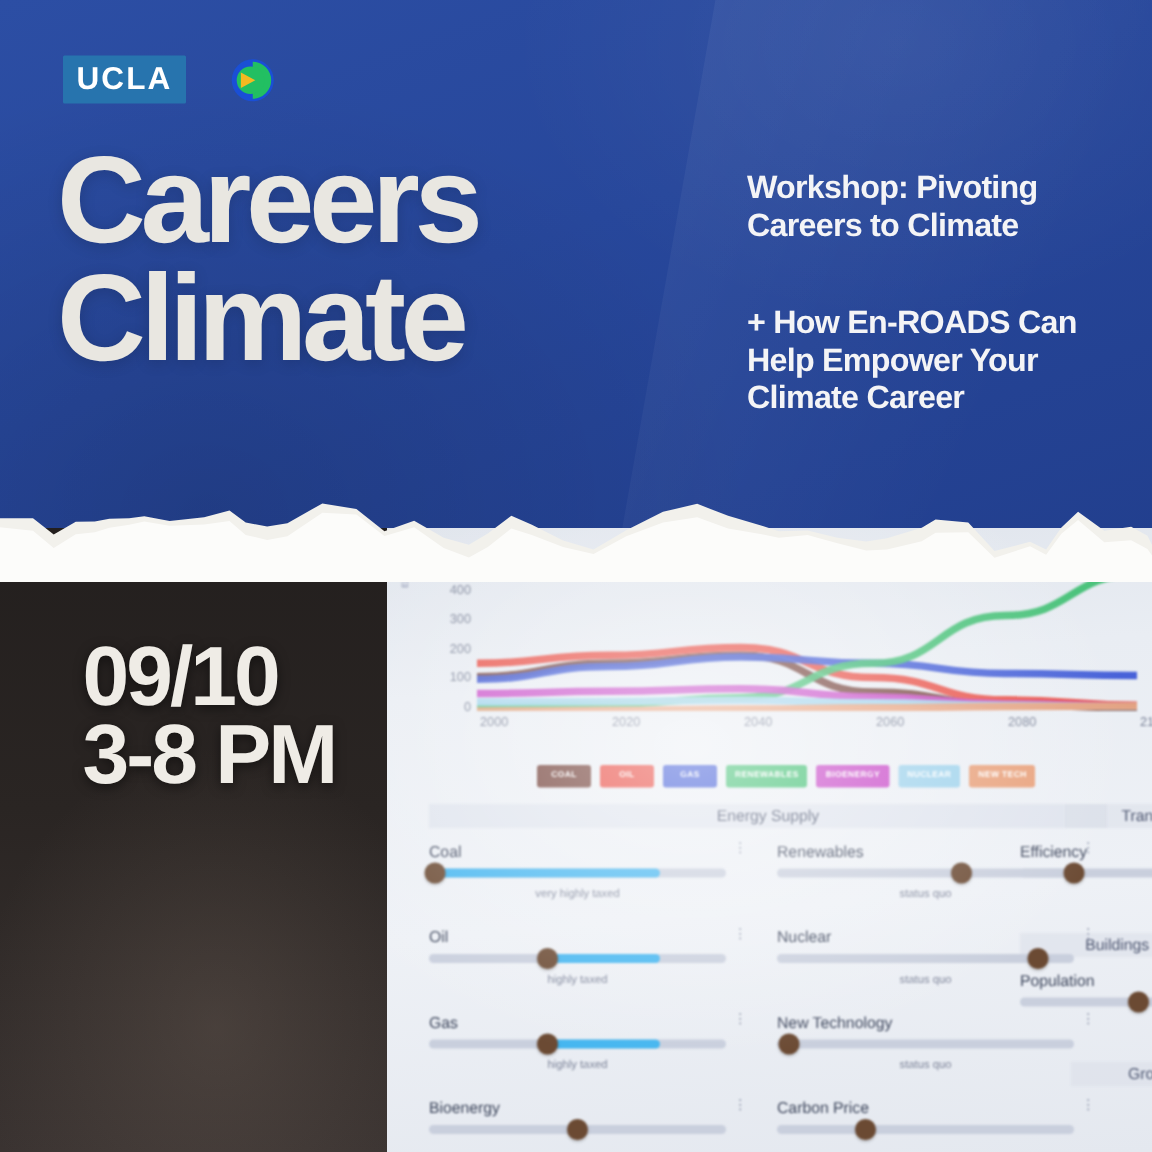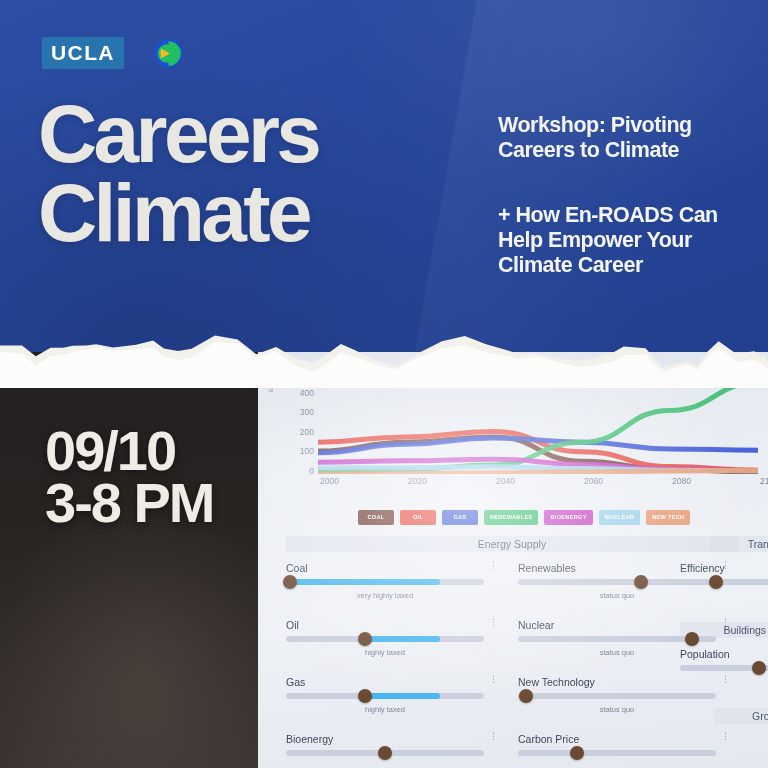--- a/index.html
+++ b/index.html
@@ -111,21 +111,21 @@
   .dots { position:absolute; right:-14px; top:0px; font-size:9px; color:#8b93a8; line-height:.8; letter-spacing:0; }
   .track { position:relative; height:6px; border-radius:3px; background:#c9cfdd; }
   .fill { position:absolute; top:0; height:6px; border-radius:3px; background:#45b6f0; }
   .knob { position:absolute; top:-4px; width:14px; height:14px; border-radius:50%;
           background:#6b4a33; box-shadow:0 1px 2px rgba(0,0,0,.25); }
   .sval { font-size:7.5px; color:#7d8499; text-align:center; margin-top:6px; }
   .screen-inner { filter:blur(.75px); position:absolute; inset:0; }
 
   
   .date {
-    position:absolute; left:45px; top:425px; color:#efece6;
+    position:absolute; left:55px; top:425px; color:#efece6;
     font-weight:700; letter-spacing:-2px; line-height:.92;
     text-shadow:0 2px 8px rgba(0,0,0,.5);
   }
   .date .d1 { font-size:56px; display:block; }
   .date .d2 { font-size:56px; display:block; }
 </style>
 </head>
 <body>
 
 <div id="poster">

